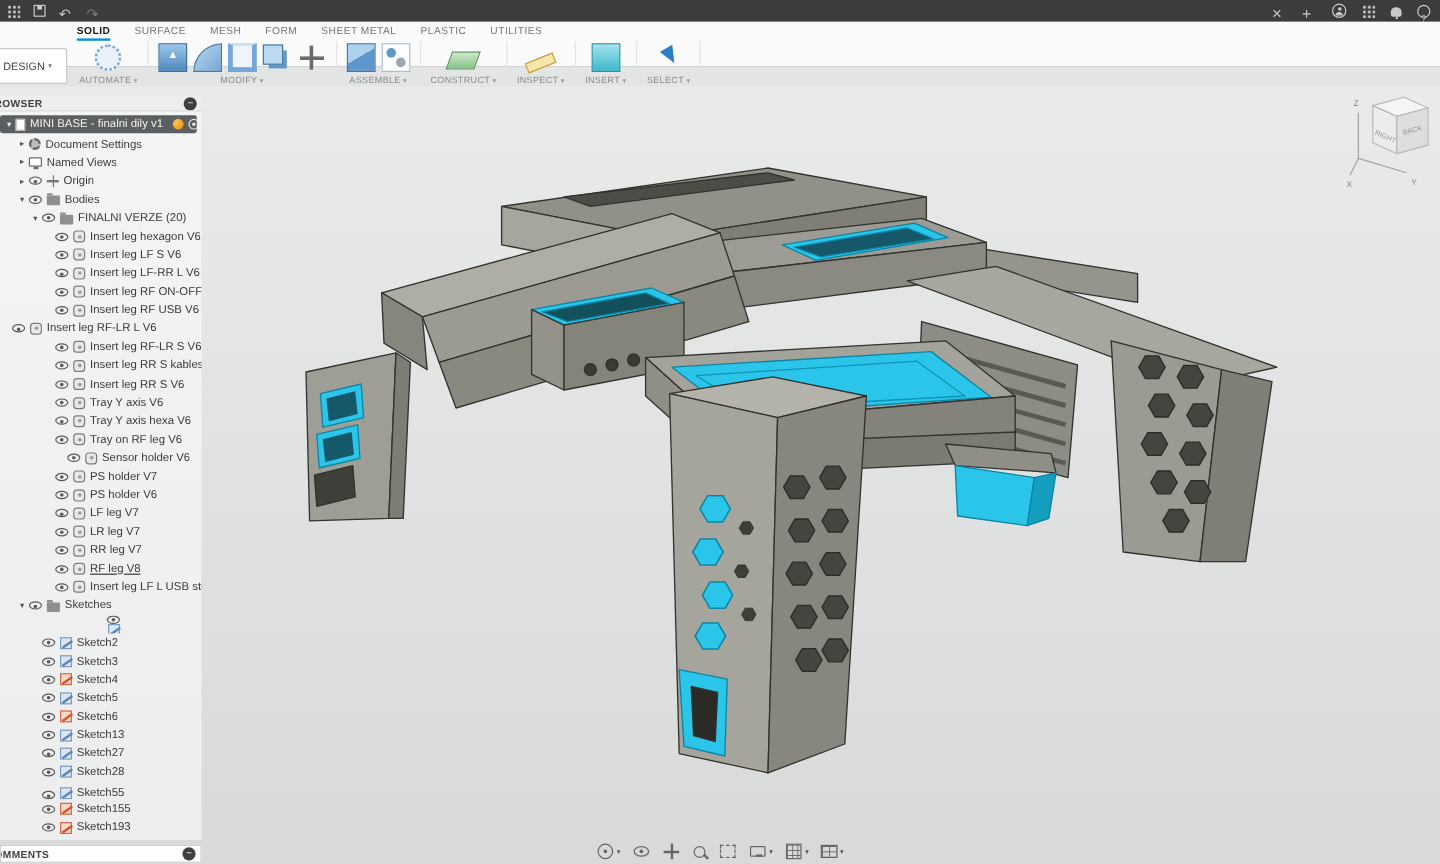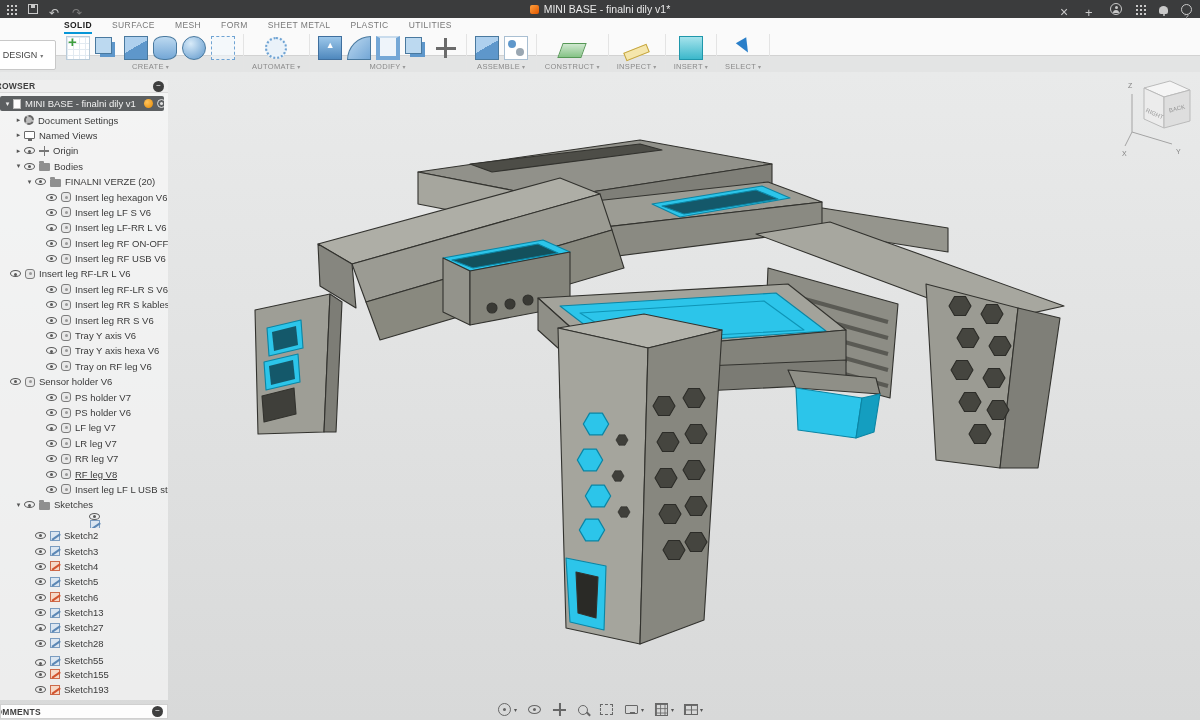--- a/index.html
+++ b/index.html
@@ -131,24 +131,20 @@
 </head>
 <body>
 
 <div id="titlebar">
   <div class="tb-left">
       <span class="tbar-ic ti-grid"></span>
       <span class="tbar-ic ti-save"></span>
       <span class="tbar-ic ti-undo"></span>
       <span class="tbar-ic ti-redo"></span>
     </div>
-  <div class="tb-title">
-    <span class="doc-badge"></span>
-    <span>MINI BASE - finalni dily v1*</span>
-  </div>
   <div class="tb-right">
       <span class="tbar-ic ti-close"></span>
       <span class="tbar-ic ti-add"></span>
       <span class="tbar-ic ti-profile"></span>
       <span class="tbar-ic ti-grid"></span>
       <span class="tbar-ic ti-bell"></span>
       <span class="tbar-ic ti-help"></span>
     </div>
 </div>
 
@@ -159,31 +155,20 @@
       <div class="tab">MESH</div>
       <div class="tab">FORM</div>
       <div class="tab">SHEET METAL</div>
       <div class="tab">PLASTIC</div>
       <div class="tab">UTILITIES</div>
     </div>
   <div id="workspace-btn">
     <span>DESIGN</span>
   </div>
   <div id="toolbar-row">
-      <div class="tb-group">
-        <div class="tb-icons">
-          <span class="tb-icon ic-sketchpad"></span>
-          <span class="tb-icon ic-combine"></span>
-          <span class="tb-icon ic-box2"></span>
-          <span class="tb-icon ic-cyl"></span>
-          <span class="tb-icon ic-sphere"></span>
-          <span class="tb-icon ic-marquee"></span>
-        </div>
-        <div class="tb-label">CREATE</div>
-      </div>
       <div class="tb-group">
         <div class="tb-icons">
           <span class="tb-icon ic-gearish"></span>
         </div>
         <div class="tb-label">AUTOMATE</div>
       </div>
       <div class="tb-group">
         <div class="tb-icons">
           <span class="tb-icon ic-presspull"></span>
           <span class="tb-icon ic-fillet"></span>
@@ -427,21 +412,21 @@
         <span class="eye"></span>
         <span class="ic-body"></span>
         <span class="lbl">Tray Y axis hexa V6</span>
       </div>
       <div class="row" style="padding-left: 36px;">
         <span class="sp"></span>
         <span class="eye"></span>
         <span class="ic-body"></span>
         <span class="lbl">Tray on RF leg V6</span>
       </div>
-      <div class="row" style="">
+      <div class="row" style="padding-left: 36px; margin-left: 10px;">
         <span class="sp"></span>
         <span class="eye"></span>
         <span class="ic-body"></span>
         <span class="lbl">Sensor holder V6</span>
       </div>
       <div class="row" style="padding-left: 36px;">
         <span class="sp"></span>
         <span class="eye"></span>
         <span class="ic-body"></span>
         <span class="lbl">PS holder V7</span>

